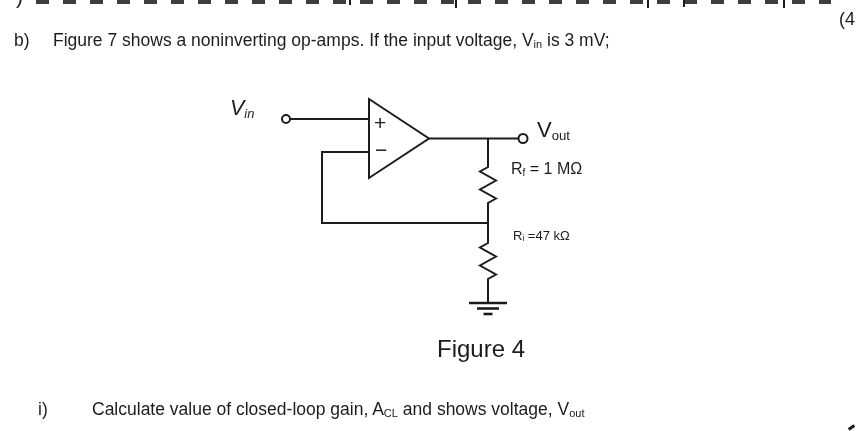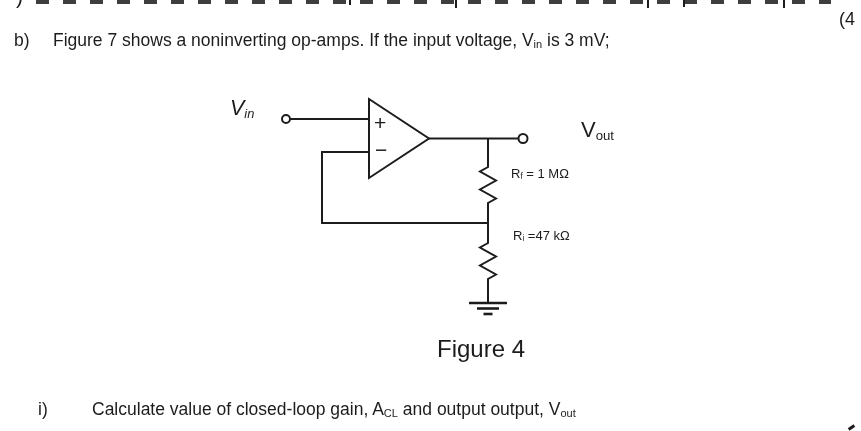--- a/index.html
+++ b/index.html
@@ -16,25 +16,25 @@
   
   .q-line { position:absolute; display:flex; white-space:pre; }
   .q-line-b { left:14px; top:30px; font-size:17.5px; }
   .q-line-b .q-label { width:39px; flex:0 0 39px; }
   .q-line-i { left:38px; top:399px; font-size:17.5px; }
   .q-line-i .q-label { width:54px; flex:0 0 54px; }
   .sub { font-size:0.63em; position:relative; top:0.17em; }
 
   
   .vin-label  { left:230px; top:96px;  font-size:21.5px;font-style:italic; }
-  .vout-label { left:537px; top:117px; font-size:22px;margin-left:44px; }
+  .vout-label { left:537px; top:117px; font-size:22px; }
   .big-sub { font-size:0.6em; position:relative; top:0.26em; }
   .plus-sign  { left:374px; top:111px; font-size:21px; }
   .minus-sign { left:375px; top:138px; font-size:21px; }
-  .rf-label { left:511px; top:166px; font-size:13px; white-space:pre; }
+  .rf-label { left:511px; top:160px; font-size:16px; white-space:pre; }
   .ri-label { left:513px; top:228px; font-size:13px; white-space:pre; }
   .fig-caption { left:437px; top:335px; font-size:24px; }
 
   
   .top-clip { left:0; top:0; width:861px; height:8px; overflow:hidden; }
   .top-paren { position:absolute; left:16px; top:-15px; font-size:21px; }
   .top-dashes {
     position:absolute; left:36px; top:0; width:795px; height:4px;
     background:repeating-linear-gradient(90deg,
       rgba(28,28,28,0.85) 0 13px, transparent 13px 27px);
@@ -98,16 +98,16 @@
 <div class="abs vout-label"><span>V</span><span class="big-sub">out</span></div>
 
 <div class="abs rf-label"><span>R</span><span class="sub">f</span><span> = 1 MΩ</span></div>
 
 <div class="abs ri-label"><span>R</span><span class="sub">i</span><span> =47 kΩ</span></div>
 
 <div class="abs fig-caption">Figure 4</div>
 
 <div class="q-line q-line-i">
   <span class="q-label">i)</span>
-  <span><span>Calculate value of closed-loop gain, A</span><span class="sub">CL</span><span> and output output, V</span><span class="sub">out</span></span>
+  <span><span>Calculate value of closed-loop gain, A</span><span class="sub">CL</span><span> and shows voltage, V</span><span class="sub">out</span></span>
 </div>
 
 <div class="abs bottom-edge-mark"></div>
 
 </body></html>

